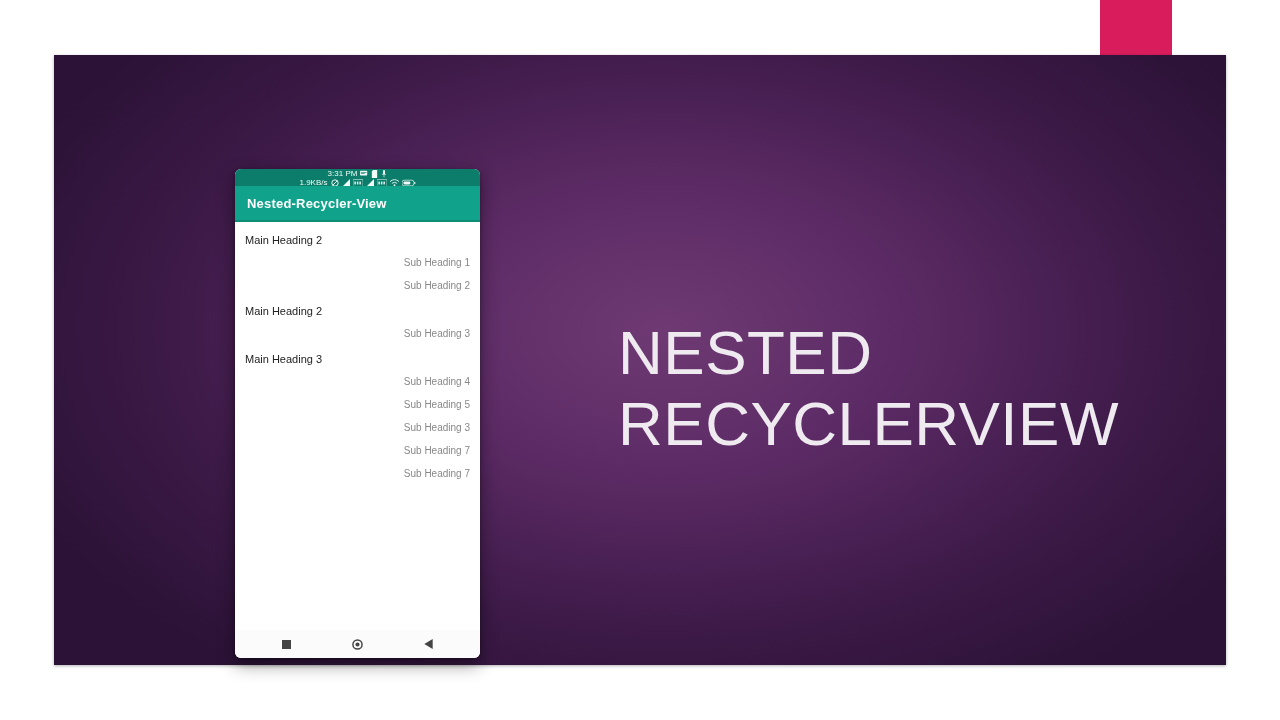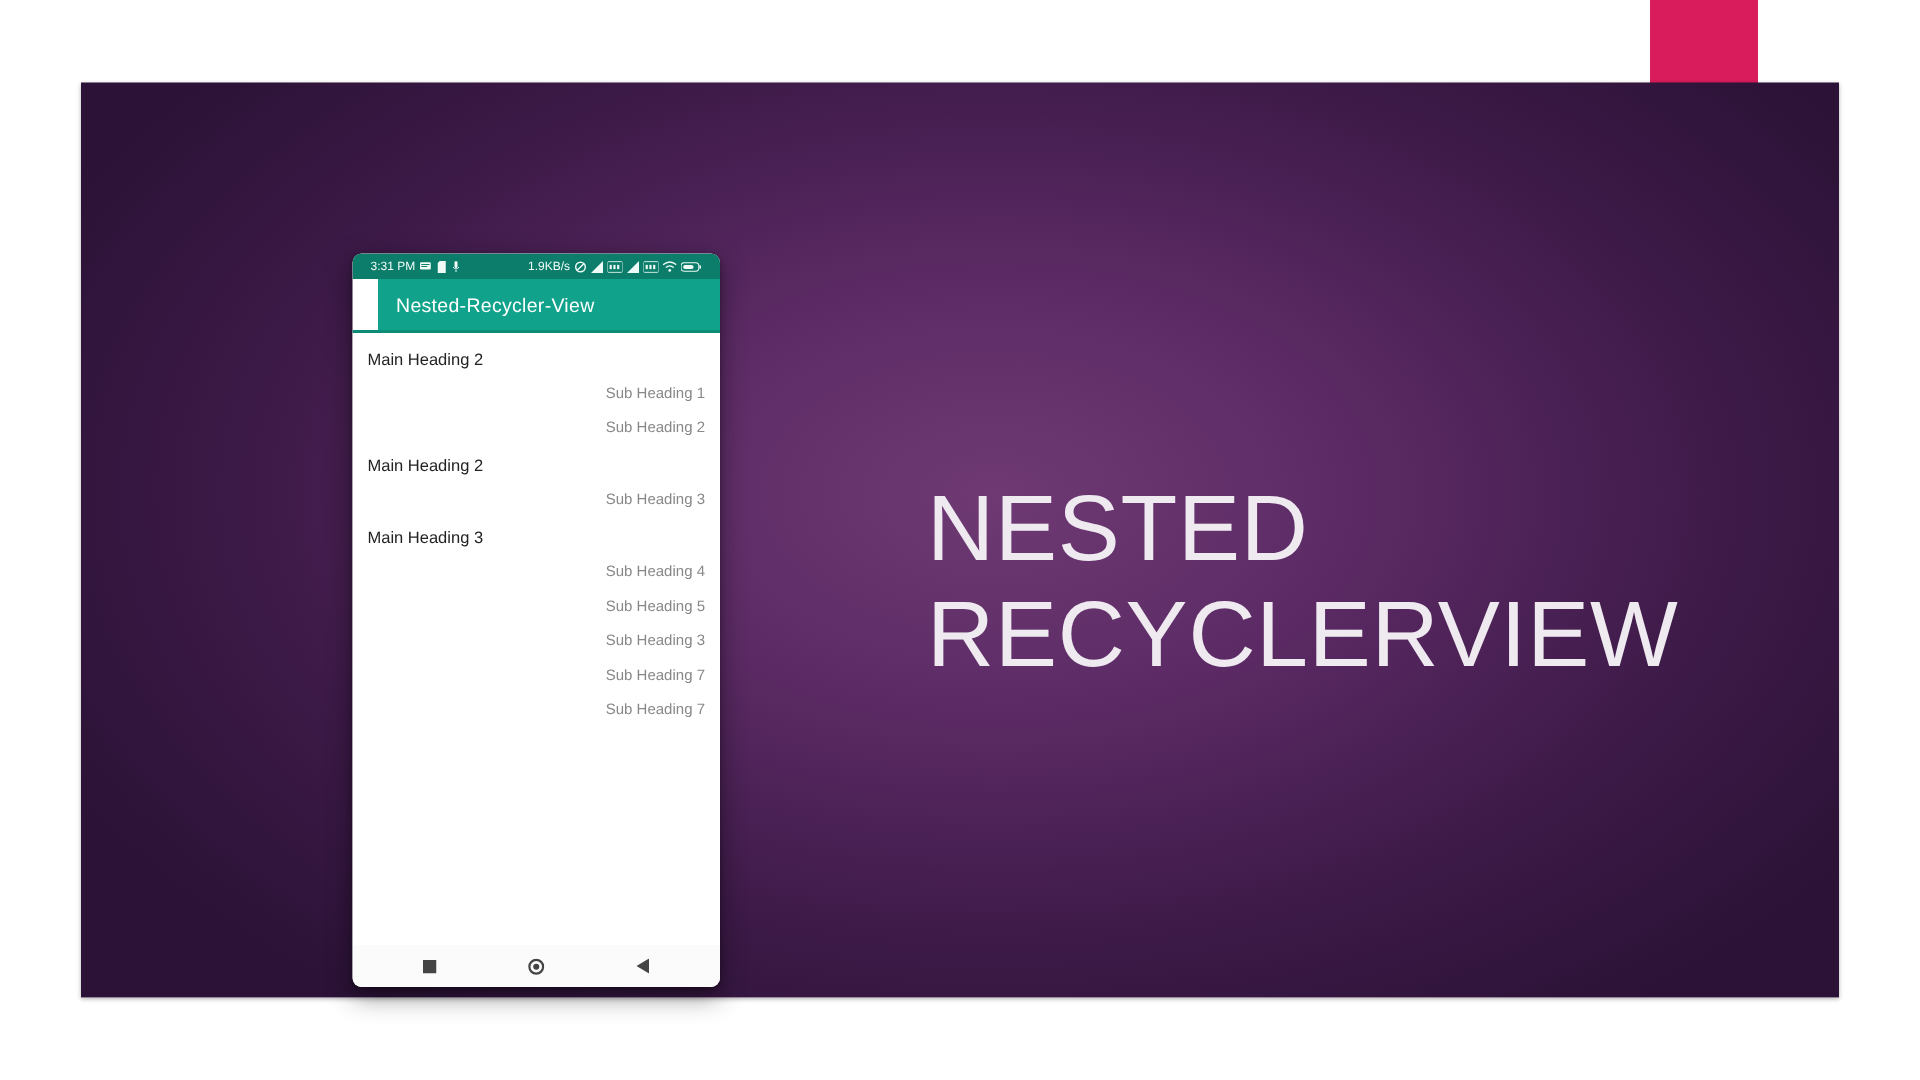--- a/index.html
+++ b/index.html
@@ -54,41 +54,41 @@
     flex-direction: column;
   }
   .statusbar {
     height: 17px;
     background: #0b7d6a;
     color: #f0fbf8;
     font-size: 8px;
     display: flex;
     align-items: center;
     justify-content: space-between;
-    padding: 0 12px;
+    padding: 0 24px;
     font-family: Arial, sans-serif;
+    flex-direction: column;
   }
   .statusbar .left, .statusbar .right {
     display: flex;
     align-items: center;
     gap: 3px;
     white-space: nowrap;
   }
   .statusbar svg { display: block; }
   .appbar {
     height: 34px;
     background: #10a28a;
     color: #ffffff;
     display: flex;
     align-items: center;
     padding-left: 12px;
-    font-weight: 400;
+    font-weight: 700;
     font-size: 13px;
     letter-spacing: 0.2px;
-    margin-left: 17px;
   }
   .appbar-underline{
     height:2px; background:#0c8b76;
   }
   .list {
     flex: 1;
     background: #ffffff;
     padding: 4px 0 0 0;
     overflow: hidden;
   }

